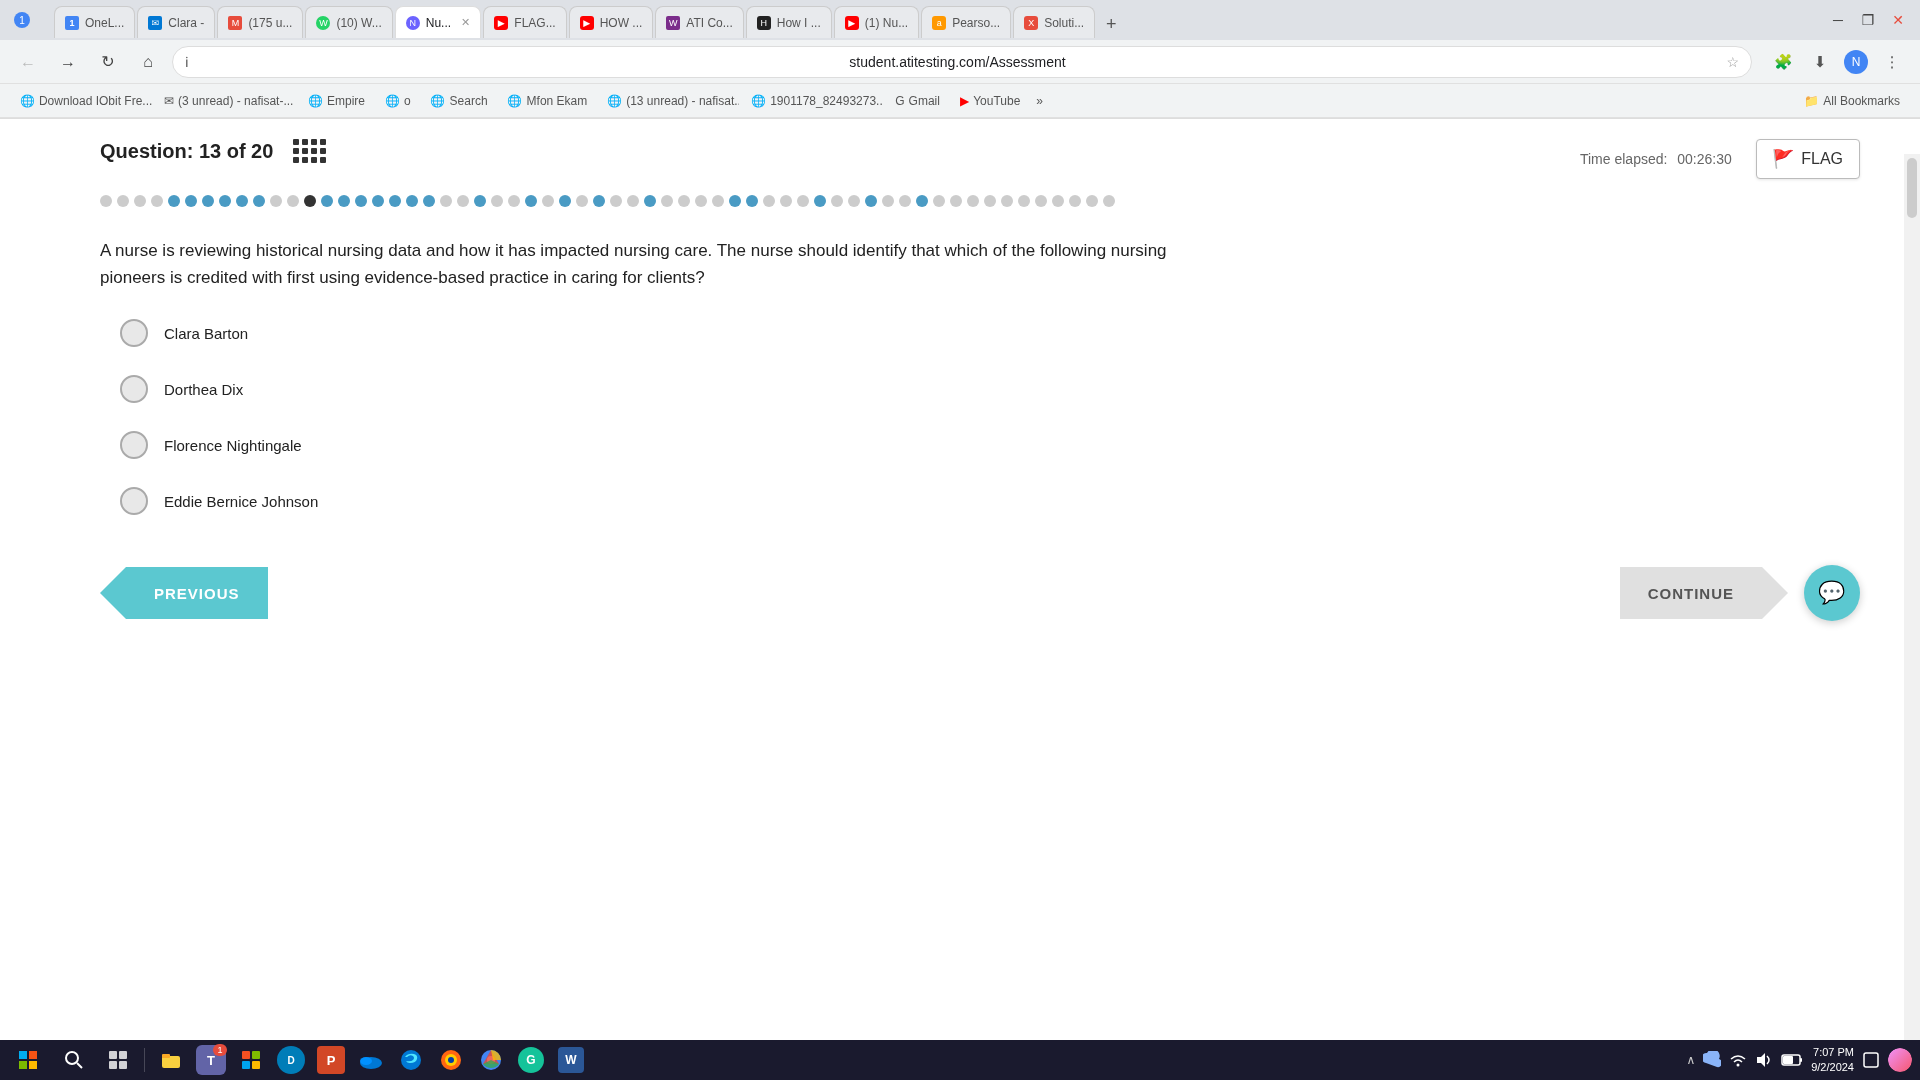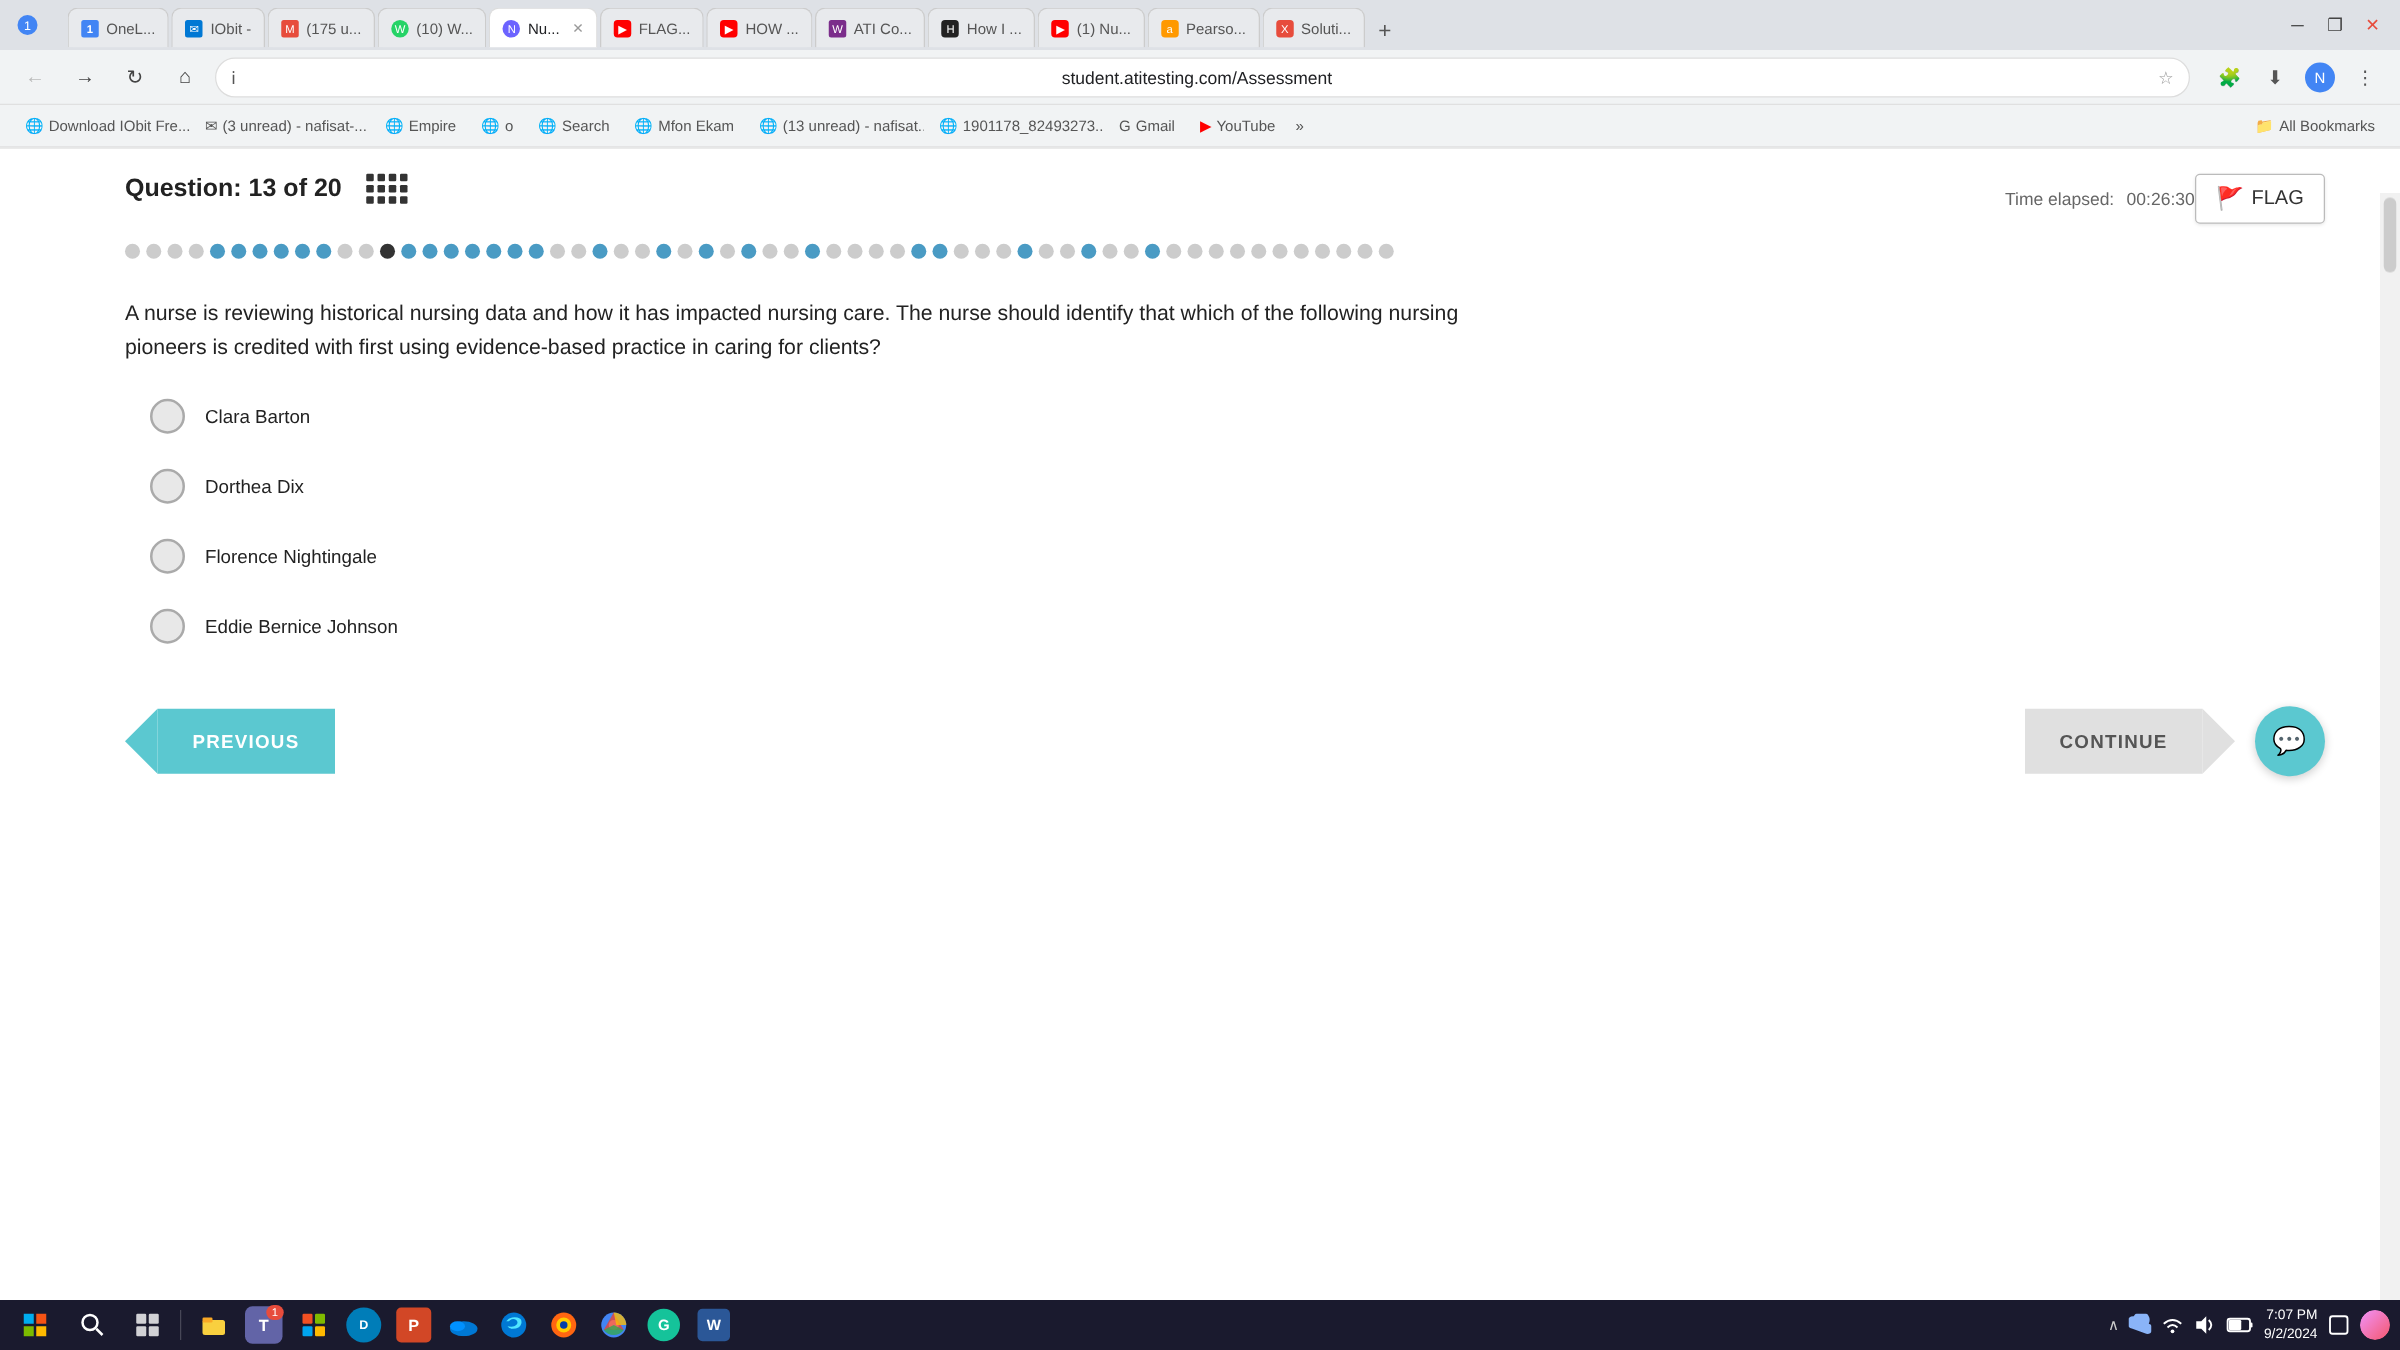--- a/index.html
+++ b/index.html
@@ -276,21 +276,21 @@
     </div>
     <div class="tabs-bar" style="flex:1;">
 
       <div class="tab">
         <div class="tab-favicon" style="background:#4285f4;display:flex;align-items:center;justify-content:center;color:white;font-size:9px;font-weight:bold;">1</div>
         <span>OneL...</span>
       </div>
 
       <div class="tab">
         <div class="tab-favicon" style="background:#0078d4;display:flex;align-items:center;justify-content:center;color:white;font-size:9px;">✉</div>
-        <span>IObit -</span>
+        <span>Clara -</span>
       </div>
 
       <div class="tab">
         <div class="tab-favicon" style="background:#e74c3c;display:flex;align-items:center;justify-content:center;color:white;font-size:9px;">M</div>
         <span>(175 u...</span>
       </div>
 
       <div class="tab">
         <div class="tab-favicon" style="background:#25d366;border-radius:50%;display:flex;align-items:center;justify-content:center;color:white;font-size:9px;">W</div>
         <span>(10) W...</span>
@@ -428,21 +428,21 @@
         <div class="grid-dot"></div>
         <div class="grid-dot"></div>
         <div class="grid-dot"></div>
         <div class="grid-dot"></div>
         <div class="grid-dot"></div>
         <div class="grid-dot"></div>
         <div class="grid-dot"></div>
         <div class="grid-dot"></div>
       </div>
     </div>
-    <div style="display:flex;align-items:center;">
+    <div style="display:flex;align-items:center;gap:24px;">
       <span style="font-size:14px;color:#666;">
         <span>Time elapsed:</span>
         <span style="margin-left:6px;">00:26:30</span>
       </span>
       <button class="flag-btn">
         <span style="font-size:18px;">🚩</span>
         <span>FLAG</span>
       </button>
     </div>
   </div>

